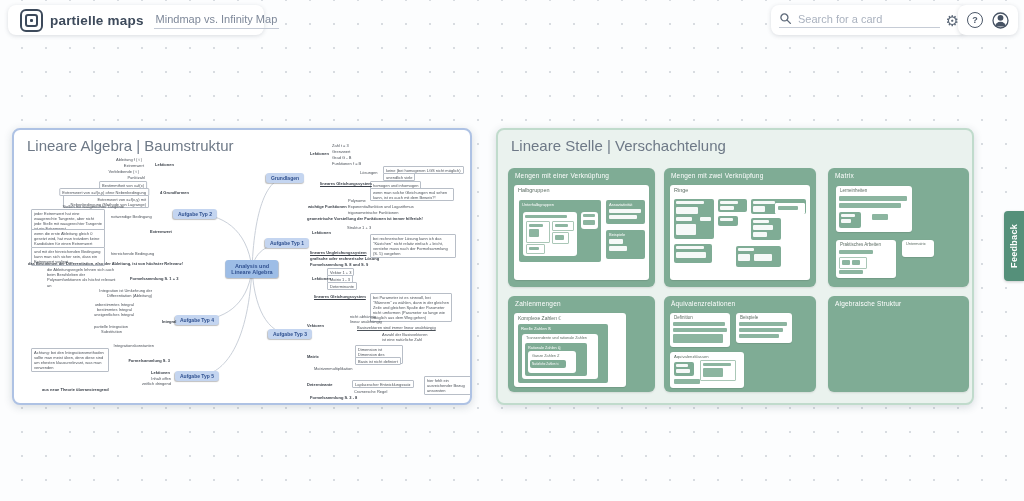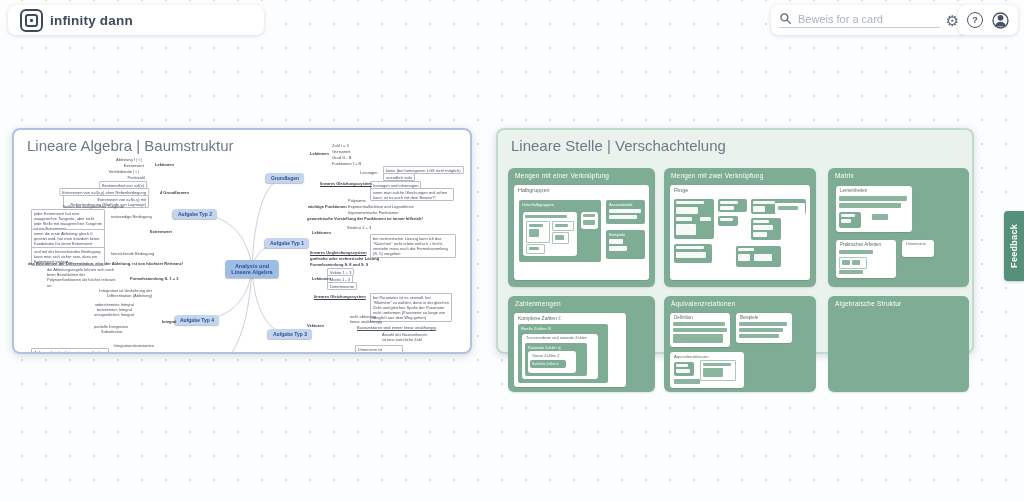--- a/index.html
+++ b/index.html
@@ -20,21 +20,21 @@
   .map-title{font-size:11px;color:#7e8899;margin-left:10px;border-bottom:1px solid #c3c9d4;
              padding:2px 2px 3px 2px;white-space:nowrap}
   .pill-search{left:771px;width:180px;padding:0 8px}
   .search-wrap{display:flex;align-items:center;border-bottom:1px solid #c6ccd6;flex:1;padding-bottom:2px}
   .search-ph{font-size:11px;color:#aab2bf;margin-left:6px;flex:1;white-space:nowrap}
   .hicon{color:#5d6979;font-size:15px;line-height:1;margin-left:6px}
   .pill-icons{left:958px;width:60px;justify-content:space-evenly}
   .help-ic{width:14px;height:14px;border:1.6px solid #4c5869;border-radius:50%;
            font-size:9px;font-weight:bold;color:#4c5869;display:flex;align-items:center;justify-content:center}
   
-  .map-card{position:absolute;top:128px;height:226px;border-radius:8px;box-sizing:border-box;
+  .map-card{position:absolute;top:128px;height:277px;border-radius:8px;box-sizing:border-box;
             box-shadow:0 2px 8px rgba(40,60,80,.18)}
   .card-blue{left:12px;width:460px;background:#fff;border:2px solid #aec2e4}
   .card-green{left:496px;width:478px;background:#eaf2ee;border:2px solid #c0dbcc}
   .card-title{position:absolute;left:13px;top:7px;font-size:15px;color:#6e7987;white-space:nowrap}
   
   #mindmap{position:absolute;inset:0;overflow:hidden}
   .mm-lines{position:absolute;left:0;top:0;width:460px;height:277px}
   .mm-lines path{stroke:#cad0d9;stroke-width:1;fill:none}
   .mm-node{position:absolute;transform:translate(-50%,-50%);background:#c4d5f0;color:#305190;
            font-size:5px;font-weight:bold;padding:2px 5px;border-radius:3px;white-space:nowrap;
@@ -65,30 +65,31 @@
 </style>
 </head>
 <body>
 
 <div class="pill pill-left">
   <div class="logo">
       <div class="logo-in">
         <div class="logo-dot"></div>
       </div>
     </div>
-  <span class="brand">infinity dann</span>
+  <span class="brand">partielle maps</span>
+  <span class="map-title">Mindmap vs. Infinity Map</span>
 </div>
 
 <div class="pill pill-search">
   <div class="search-wrap">
     <svg width="13" height="13" viewBox="0 0 24 24">
       <circle cx="10" cy="10" r="6.5" fill="none" stroke="#5d6979" stroke-width="2.4"></circle>
       <line x1="15" y1="15" x2="21" y2="21" stroke="#5d6979" stroke-width="2.6" stroke-linecap="round"></line>
     </svg>
-    <span class="search-ph">Beweis for a card</span>
+    <span class="search-ph">Search for a card</span>
   </div>
   <span class="hicon">⚙</span>
 </div>
 
 <div class="pill pill-icons">
   <span class="help-ic">?</span>
   <svg width="17" height="17" viewBox="0 0 24 24">
     <circle cx="12" cy="8.2" r="4.1" fill="#475364"></circle>
     <path d="M4.5 20.5 a7.5 6.6 0 0 1 15 0 z" fill="#475364"></path>
     <circle cx="12" cy="12" r="10.6" fill="none" stroke="#475364" stroke-width="1.8"></circle>

